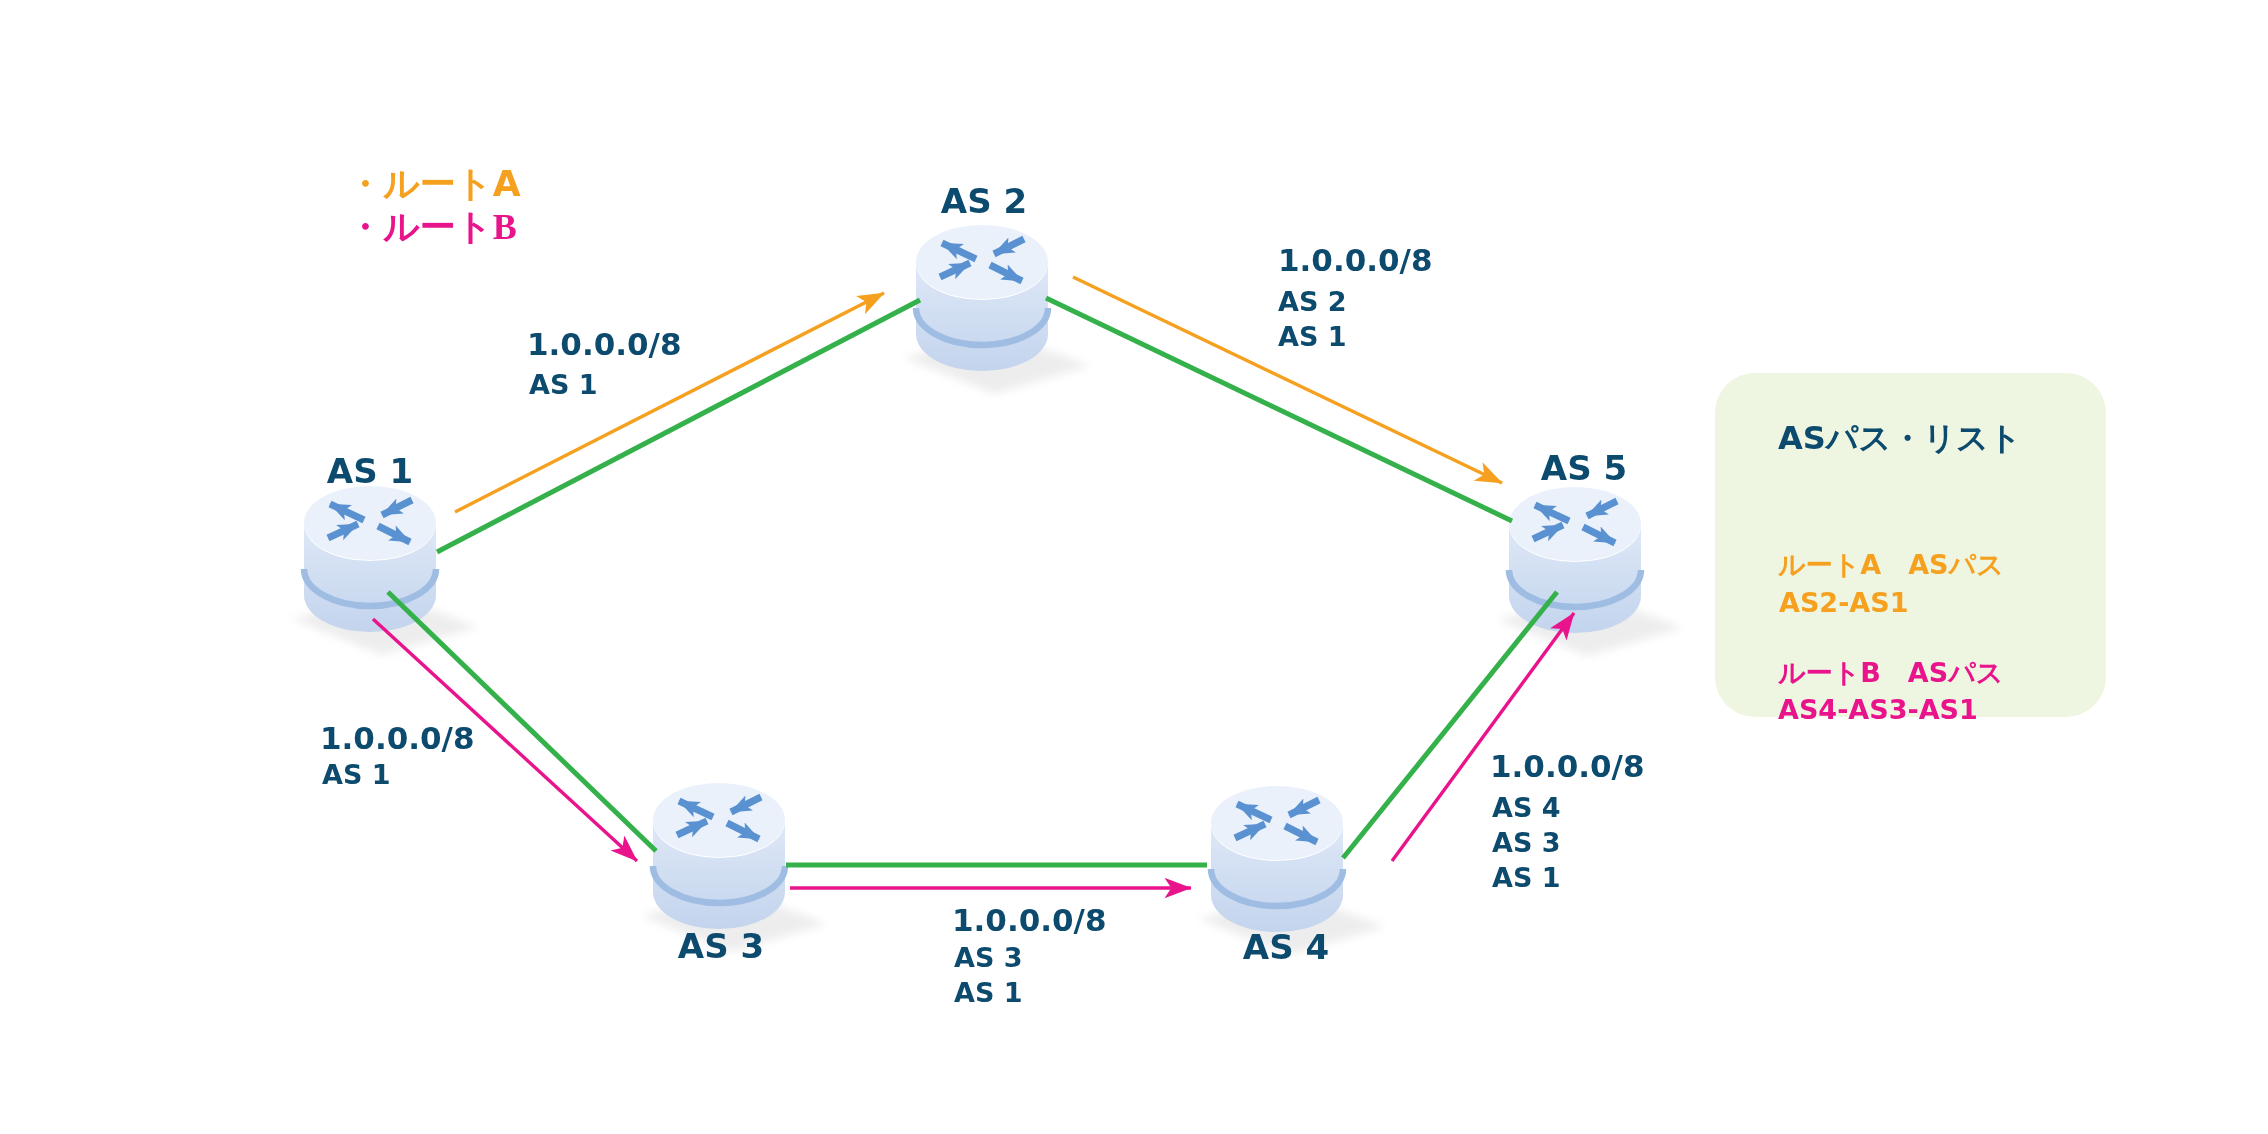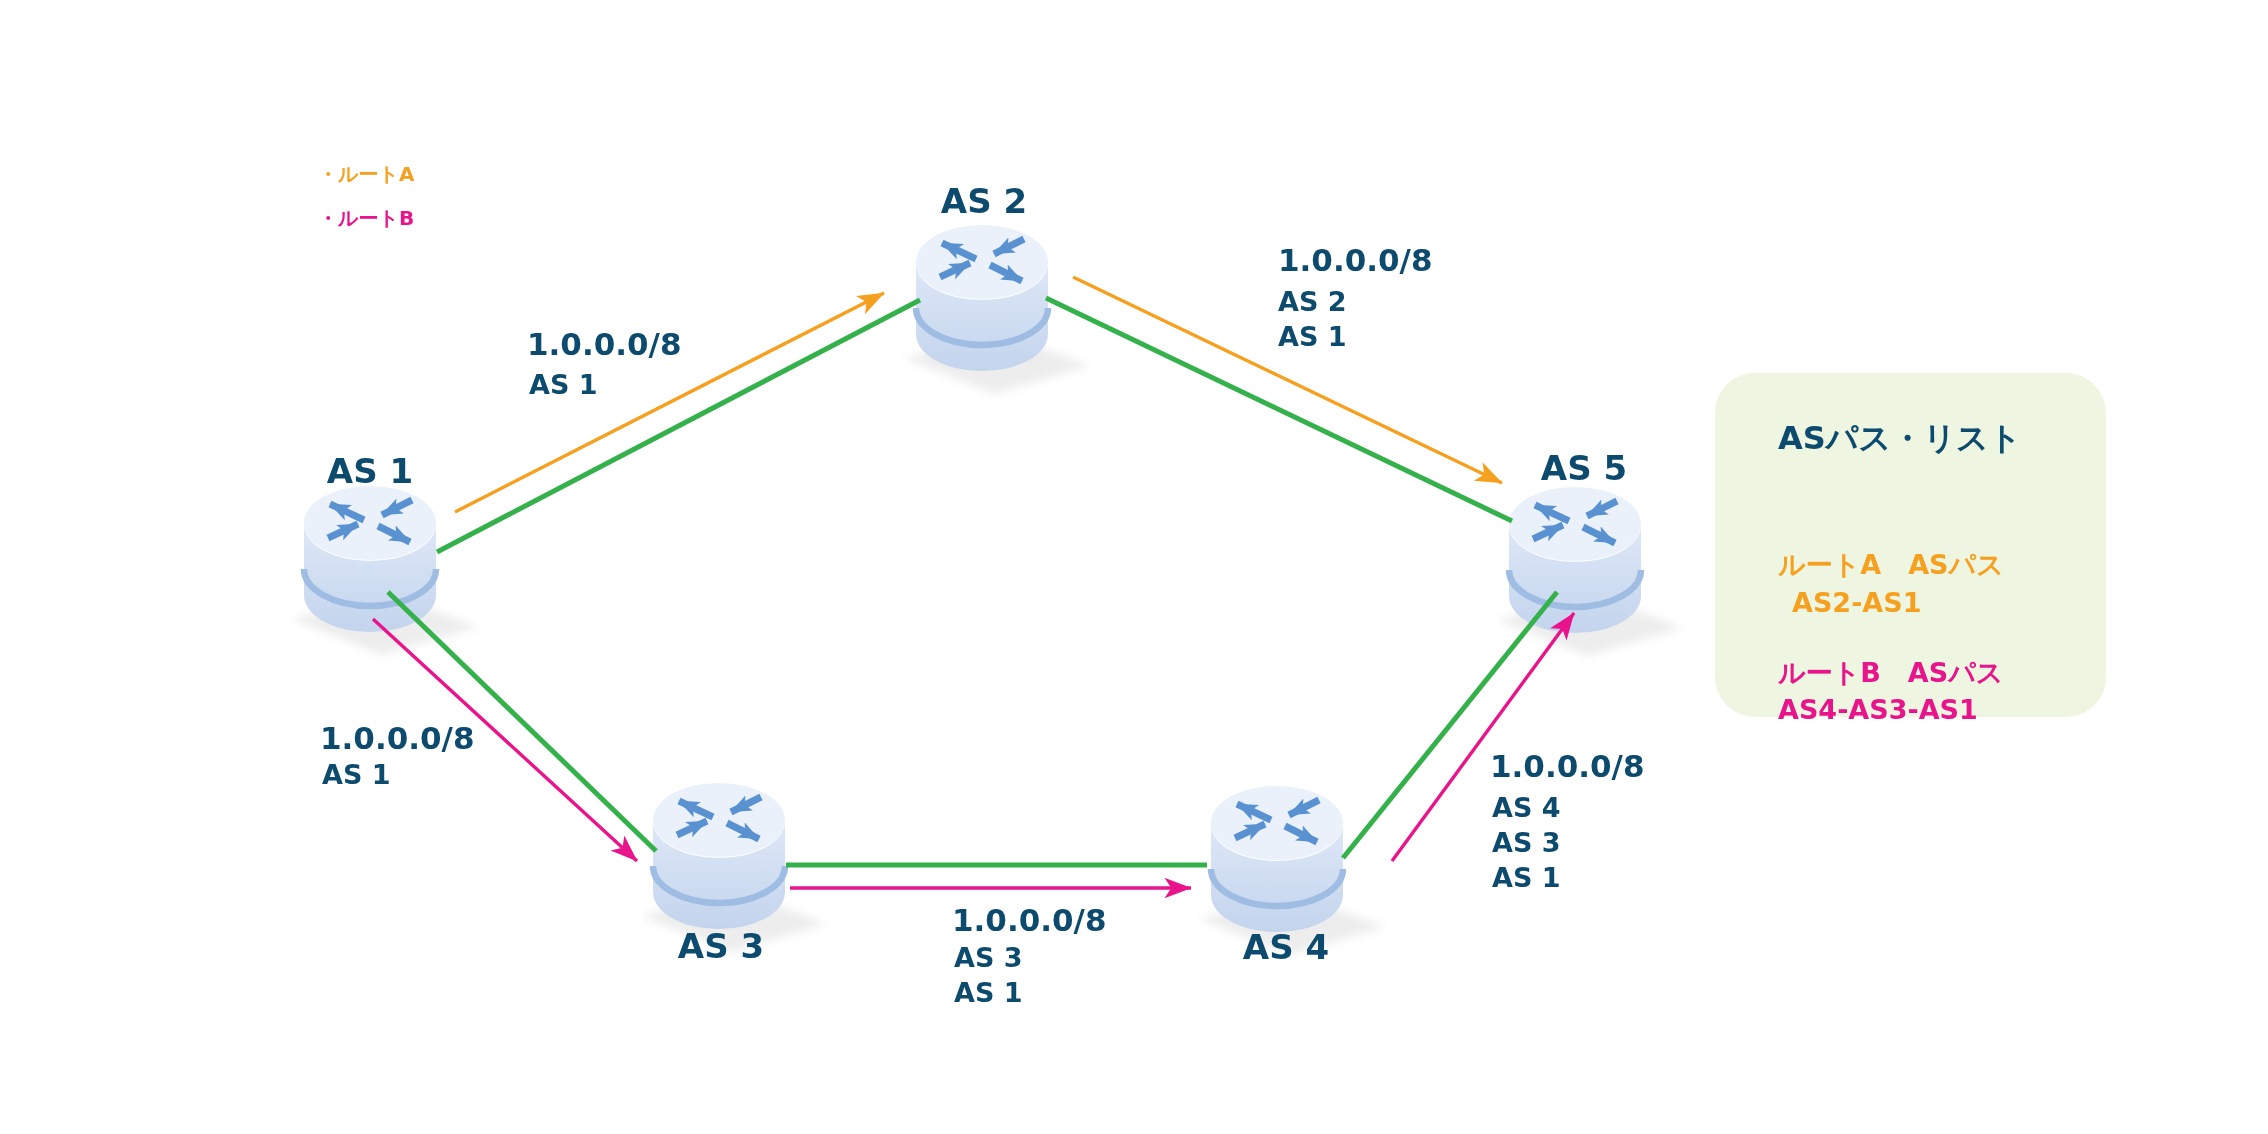--- a/index.html
+++ b/index.html
@@ -17,21 +17,21 @@
     font-weight:600;
     white-space:pre;
     line-height:1.15;
   }
   .fs-prefix{font-size:31px;}
   .fs-as{font-size:27px;}
   .fs-router{font-size:34px;}
   .centered{transform:translateX(-50%);}
   .route-a{color:#F5A01F;}
   .route-b{color:#E9148C;}
-  .legend-line{font-size:20px;}
+  .legend-line{font-size:36px;margin-left:29px;}
   .aspath-panel{
     position:absolute;
     left:1715px;top:373px;
     width:391px;height:344px;
     background:#EEF5E0;
     border-radius:40px;
   }
   .panel-title{font-size:32px;font-weight:700;}
   .panel-line{font-size:27px;font-weight:600;margin-top:48px;}
 </style>
@@ -93,21 +93,21 @@
     </g>
 
     <g stroke="#E9148C" stroke-width="3.4" fill="none">
       <path d="M 373 619 L 637 861" marker-end="url(#headB)"></path>
       <path d="M 790 888 L 1191 888" marker-end="url(#headB)"></path>
       <path d="M 1392 861 L 1574 613" marker-end="url(#headB)"></path>
     </g>
   </svg>
 
   <div class="lbl legend-line route-a" style="left:318px;top:163px;">・ルートA</div>
-  <div class="lbl legend-line route-b" style="left:318px;top:207px;">・ルートB</div>
+  <div class="lbl legend-line route-b" style="left:318px;top:207px;font-family:Liberation Serif, serif;">・ルートB</div>
 
   <div class="lbl fs-router centered" style="left:370px;top:452px;">AS 1</div>
   <div class="lbl fs-router centered" style="left:984px;top:182px;">AS 2</div>
   <div class="lbl fs-router centered" style="left:721px;top:927px;">AS 3</div>
   <div class="lbl fs-router centered" style="left:1286px;top:928px;">AS 4</div>
   <div class="lbl fs-router centered" style="left:1584px;top:449px;">AS 5</div>
 
   <div class="lbl fs-prefix" style="left:527px;top:327px;">1.0.0.0/8</div>
   <div class="lbl fs-as" style="left:529px;top:369px;">AS 1</div>
 
@@ -123,18 +123,18 @@
   <div class="lbl fs-as" style="left:954px;top:977px;">AS 1</div>
 
   <div class="lbl fs-prefix" style="left:1490px;top:749px;">1.0.0.0/8</div>
   <div class="lbl fs-as" style="left:1492px;top:792px;">AS 4</div>
   <div class="lbl fs-as" style="left:1492px;top:827px;">AS 3</div>
   <div class="lbl fs-as" style="left:1492px;top:862px;">AS 1</div>
 
   <div class="aspath-panel">
     <div class="lbl panel-title" style="left:63px;top:47px;">ASパス・リスト</div>
     <div class="lbl panel-line route-a" style="left:63px;top:128px;">ルートA　ASパス</div>
-    <div class="lbl panel-line route-a" style="left:77px;top:166px;">AS2-AS1</div>
+    <div class="lbl panel-line route-a" style="left:64px;top:166px;">AS2-AS1</div>
     <div class="lbl panel-line route-b" style="left:63px;top:236px;">ルートB　ASパス</div>
     <div class="lbl panel-line route-b" style="left:63px;top:273px;text-align:center;">AS4-AS3-AS1</div>
   </div>
 
 </div>
 
 </body></html>

